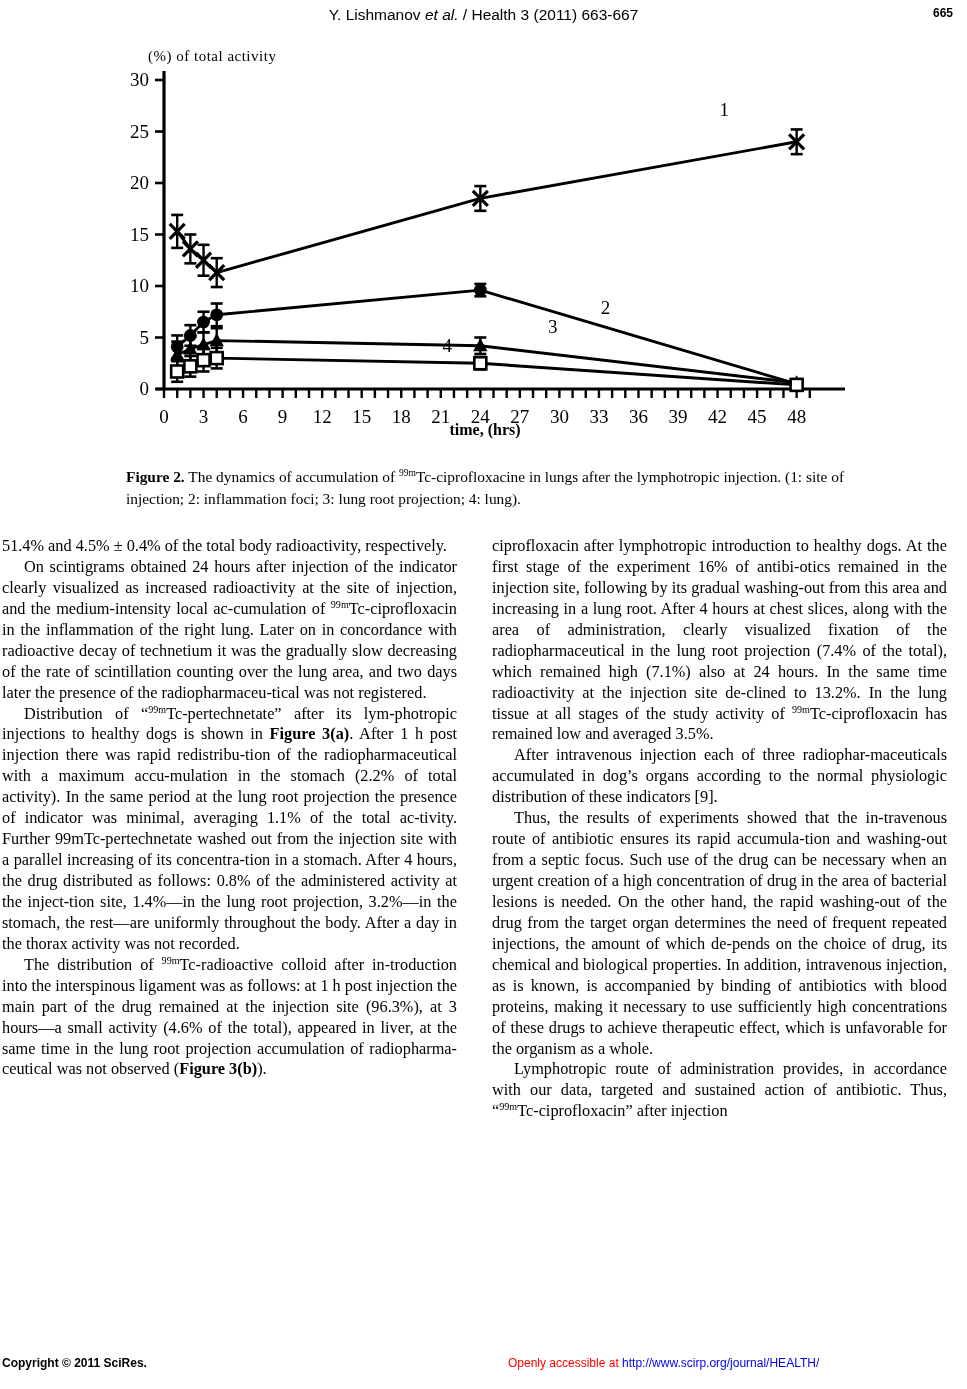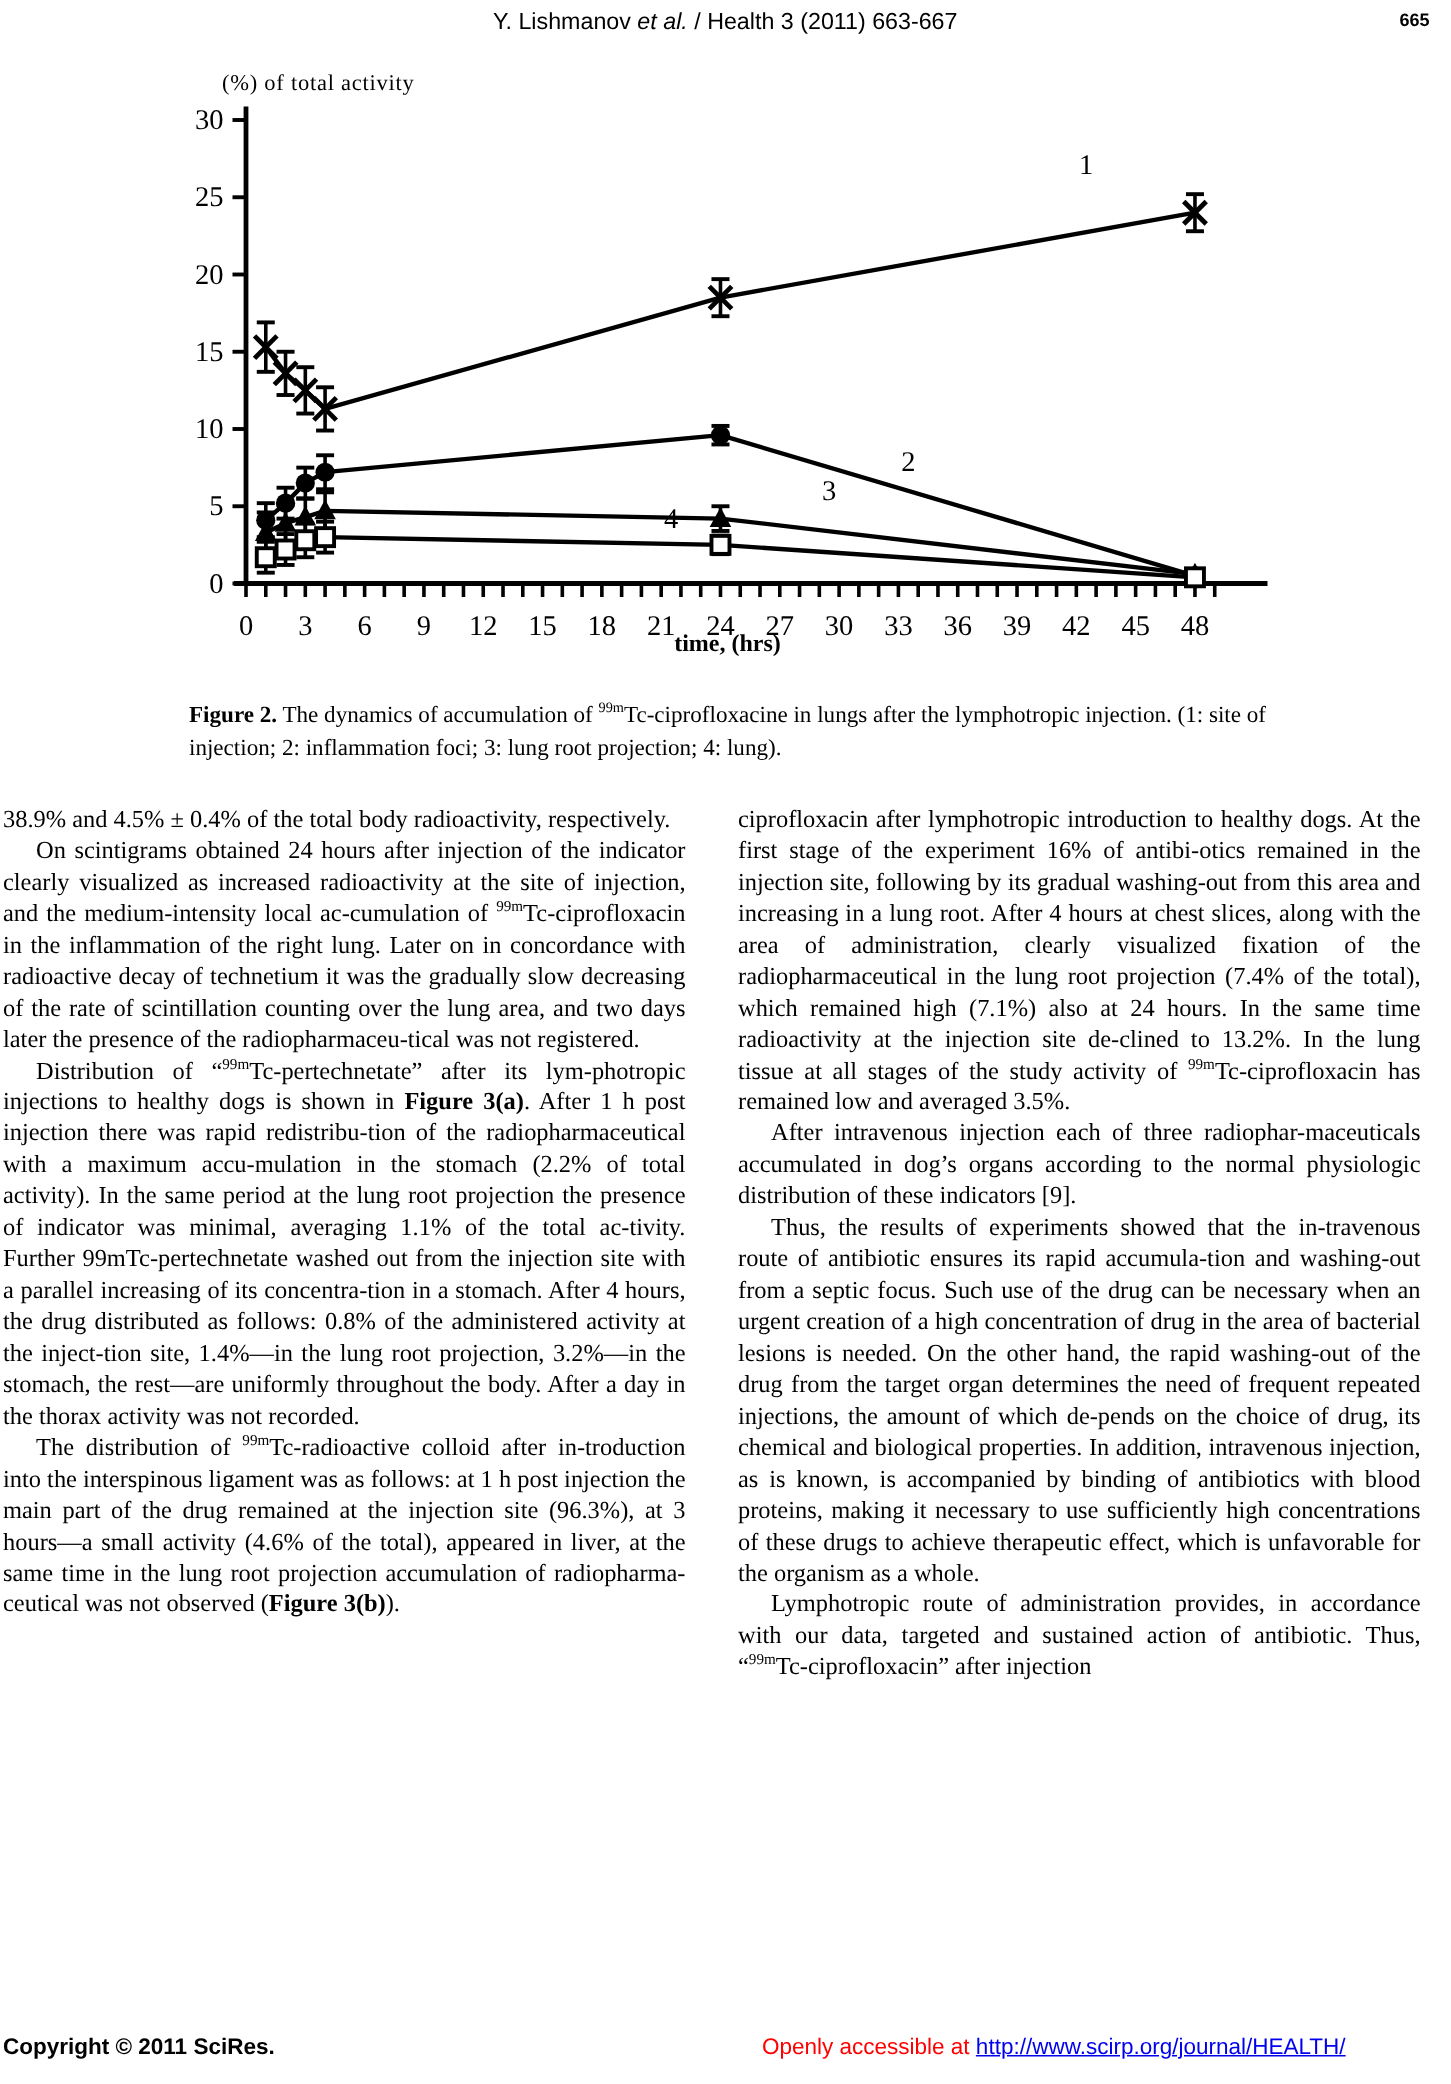--- a/index.html
+++ b/index.html
@@ -105,36 +105,35 @@
   .col b { font-weight: 700; }
 
   
   .footer {
     position: absolute;
     left: 0;
     top: 1356px;
     width: 820px;
     height: 26px;
     font-family: "Liberation Sans", sans-serif;
-    font-size: 15px;
+    font-size: 12px;
   }
   .footer .copyright {
     position: absolute;
     left: 2px; top: 0;
     font-weight: 700;
   }
   .footer .access {
     position: absolute;
     left: 508px; top: 0;
     color: #ff0000;
     white-space: nowrap;
   }
   .footer .access .url {
     color: #0000ee;
-    text-decoration: underline;
   }
 </style>
 </head>
 <body>
 
 <div class="running-head">
   <div class="rh-center">
     <span>Y. Lishmanov</span>
     <i>et al.</i><span> / Health 3 (2011) 663-667</span>
   </div>
@@ -404,21 +403,21 @@
     <div class="axis-title-x">time, (hrs)</div>
   </div>
 </div>
 
 <div class="fig-caption">
   <b>Figure 2.</b><span> The dynamics of accumulation of </span><sup>99m</sup><span>Tc-ciprofloxacine in lungs after the lymphotropic</span>
   <span>injection. (1: site of injection; 2: inflammation foci; 3: lung root projection; 4: lung).</span>
 </div>
 
 <div class="col left" id="col-left">
-    <p>38.9% and 4.5% ± 0.4% of the total body radioactivity, respectively.</p>
+    <p>51.4% and 4.5% ± 0.4% of the total body radioactivity, respectively.</p>
     <p class="indent">On scintigrams obtained 24 hours after injection of the indicator clearly visualized as increased radioactivity at the site of injection, and the medium-intensity local ac-cumulation of <sup>99m</sup>Tc-ciprofloxacin in the inflammation of the right lung. Later on in concordance with radioactive decay of technetium it was the gradually slow decreasing of the rate of scintillation counting over the lung area, and two days later the presence of the radiopharmaceu-tical was not registered.</p>
     <p class="indent">Distribution of “<sup>99m</sup>Tc-pertechnetate” after its lym-photropic injections to healthy dogs is shown in <b>Figure 3(a)</b>. After 1 h post injection there was rapid redistribu-tion of the radiopharmaceutical with a maximum accu-mulation in the stomach (2.2% of total activity). In the same period at the lung root projection the presence of indicator was minimal, averaging 1.1% of the total ac-tivity. Further 99mTc-pertechnetate washed out from the injection site with a parallel increasing of its concentra-tion in a stomach. After 4 hours, the drug distributed as follows: 0.8% of the administered activity at the inject-tion site, 1.4%—in the lung root projection, 3.2%—in the stomach, the rest—are uniformly throughout the body. After a day in the thorax activity was not recorded.</p>
     <p class="indent">The distribution of <sup>99m</sup>Tc-radioactive colloid after in-troduction into the interspinous ligament was as follows: at 1 h post injection the main part of the drug remained at the injection site (96.3%), at 3 hours—a small activity (4.6% of the total), appeared in liver, at the same time in the lung root projection accumulation of radiopharma-ceutical was not observed (<b>Figure 3(b)</b>).</p>
   </div>
 <div class="col right" id="col-right">
     <p>ciprofloxacin after lymphotropic introduction to healthy dogs. At the first stage of the experiment 16% of antibi-otics remained in the injection site, following by its gradual washing-out from this area and increasing in a lung root. After 4 hours at chest slices, along with the area of administration, clearly visualized fixation of the radiopharmaceutical in the lung root projection (7.4% of the total), which remained high (7.1%) also at 24 hours. In the same time radioactivity at the injection site de-clined to 13.2%. In the lung tissue at all stages of the study activity of <sup>99m</sup>Tc-ciprofloxacin has remained low and averaged 3.5%.</p>
     <p class="indent">After intravenous injection each of three radiophar-maceuticals accumulated in dog’s organs according to the normal physiologic distribution of these indicators [9].</p>
     <p class="indent">Thus, the results of experiments showed that the in-travenous route of antibiotic ensures its rapid accumula-tion and washing-out from a septic focus. Such use of the drug can be necessary when an urgent creation of a high concentration of drug in the area of bacterial lesions is needed. On the other hand, the rapid washing-out of the drug from the target organ determines the need of frequent repeated injections, the amount of which de-pends on the choice of drug, its chemical and biological properties. In addition, intravenous injection, as is known, is accompanied by binding of antibiotics with blood proteins, making it necessary to use sufficiently high concentrations of these drugs to achieve therapeutic effect, which is unfavorable for the organism as a whole.</p>
     <p class="indent">Lymphotropic route of administration provides, in accordance with our data, targeted and sustained action of antibiotic. Thus, “<sup>99m</sup>Tc-ciprofloxacin” after injection</p>
   </div>

